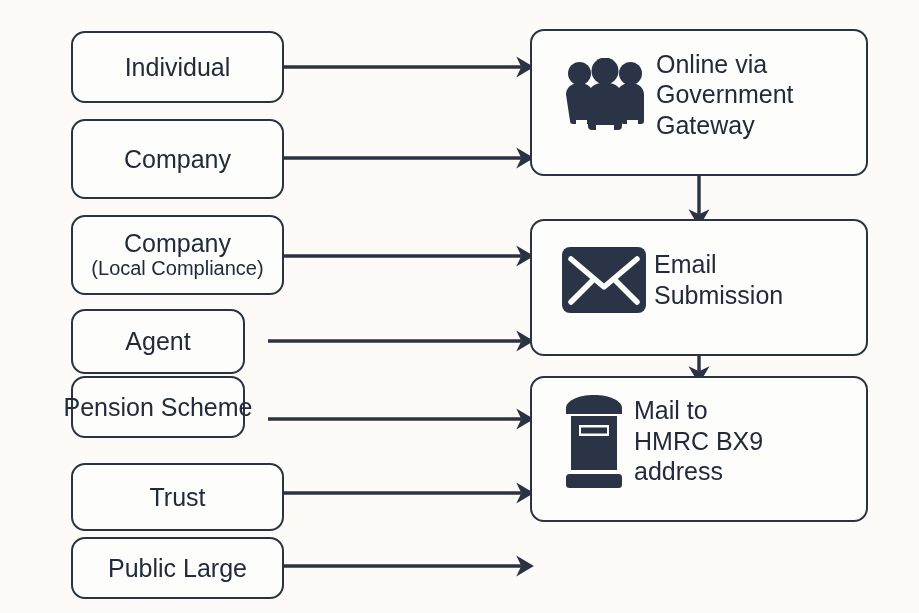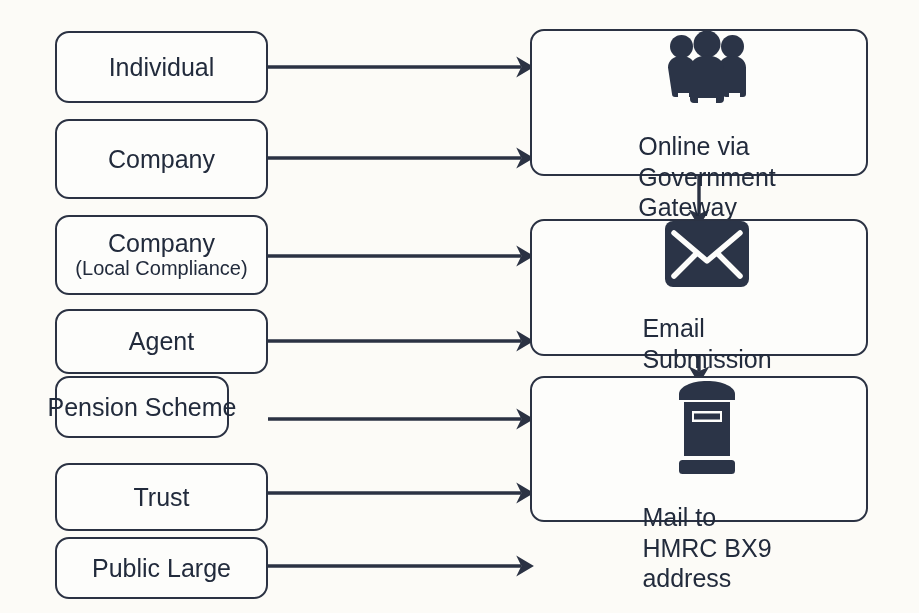--- a/index.html
+++ b/index.html
@@ -28,38 +28,39 @@
     border: 2.5px solid #2b3243;
     border-radius: 14px;
     display: flex;
     align-items: center;
     justify-content: center;
   }
   .src-node {
     flex-direction: column;
     text-align: right;
     padding: 4px 10px;
+    margin-left: 16px;
   }
   .src-label-main {
     color: #222b3c;
     font-size: 25px;
     line-height: 1.08;
     white-space: nowrap;
   }
   .src-label-sub {
     color: #222b3c;
     font-size: 20px;
     line-height: 1.12;
     white-space: nowrap;
   }
   .dest-node {
-    flex-direction: column;
+    flex-direction: row;
     justify-content: flex-start;
     padding: 0 14px 16px 30px;
-    gap: 26px;
+    gap: 8px;
   }
   .dest-icon {
     flex: 0 0 auto;
     display: flex;
     align-items: center;
     justify-content: center;
   }
   .dest-label {
     color: #222b3c;
     font-size: 25px;
@@ -103,21 +104,21 @@
       <div class="node src-node" style="left: 55px; top: 31px; width: 213px; height: 72px;">
         <div class="src-label-main">Individual</div>
       </div>
       <div class="node src-node" style="left: 55px; top: 119px; width: 213px; height: 80px;">
         <div class="src-label-main">Company</div>
       </div>
       <div class="node src-node" style="left: 55px; top: 215px; width: 213px; height: 80px;">
         <div class="src-label-main">Company</div>
         <div class="src-label-sub">(Local Compliance)</div>
       </div>
-      <div class="node src-node" style="left: 55px; top: 309px; width: 213px; height: 65px;">
+      <div class="node src-node" style="left: 55px; top: 309px; width: 174px; height: 65px;">
         <div class="src-label-main">Agent</div>
       </div>
       <div class="node src-node" style="left: 55px; top: 376px; width: 174px; height: 62px;">
         <div class="src-label-main">Pension Scheme</div>
       </div>
       <div class="node src-node" style="left: 55px; top: 463px; width: 213px; height: 68px;">
         <div class="src-label-main">Trust</div>
       </div>
       <div class="node src-node" style="left: 55px; top: 537px; width: 213px; height: 62px;">
         <div class="src-label-main">Public Large</div>
@@ -144,21 +145,21 @@
           <svg width="84" height="66" viewBox="0 0 84 66" aria-hidden="true">
             <rect x="0" y="0" width="84" height="66" rx="8" fill="#2b3447"></rect>
             <path d="M9 12 L42 40 L75 12" fill="none" stroke="#fdfdfb" stroke-width="5.5" stroke-linecap="round" stroke-linejoin="round"></path>
             <path d="M9 55 L31 33" fill="none" stroke="#fdfdfb" stroke-width="5.5" stroke-linecap="round"></path>
             <path d="M75 55 L53 33" fill="none" stroke="#fdfdfb" stroke-width="5.5" stroke-linecap="round"></path>
           </svg>
         </div>
         <div class="dest-label">Email
 Submission</div>
       </div>
-      <div class="node dest-node" style="left: 530px; top: 376px; width: 338px; height: 146px; justify-content: space-between;">
+      <div class="node dest-node" style="left: 530px; top: 376px; width: 338px; height: 146px;">
         <div class="dest-icon">
           <svg width="64" height="98" viewBox="0 0 64 98" aria-hidden="true">
             <path d="M4 16c0-7 12-13 28-13s28 6 28 13v6H4z" fill="#2b3447"></path>
             <rect x="9" y="24" width="46" height="54" fill="#2b3447"></rect>
             <rect x="17" y="33" width="30" height="11" fill="#fdfdfb"></rect>
             <rect x="19" y="35.5" width="26" height="6" fill="#2b3447"></rect>
             <rect x="4" y="82" width="56" height="14" rx="3.5" fill="#2b3447"></rect>
           </svg>
         </div>
         <div class="dest-label">Mail to

